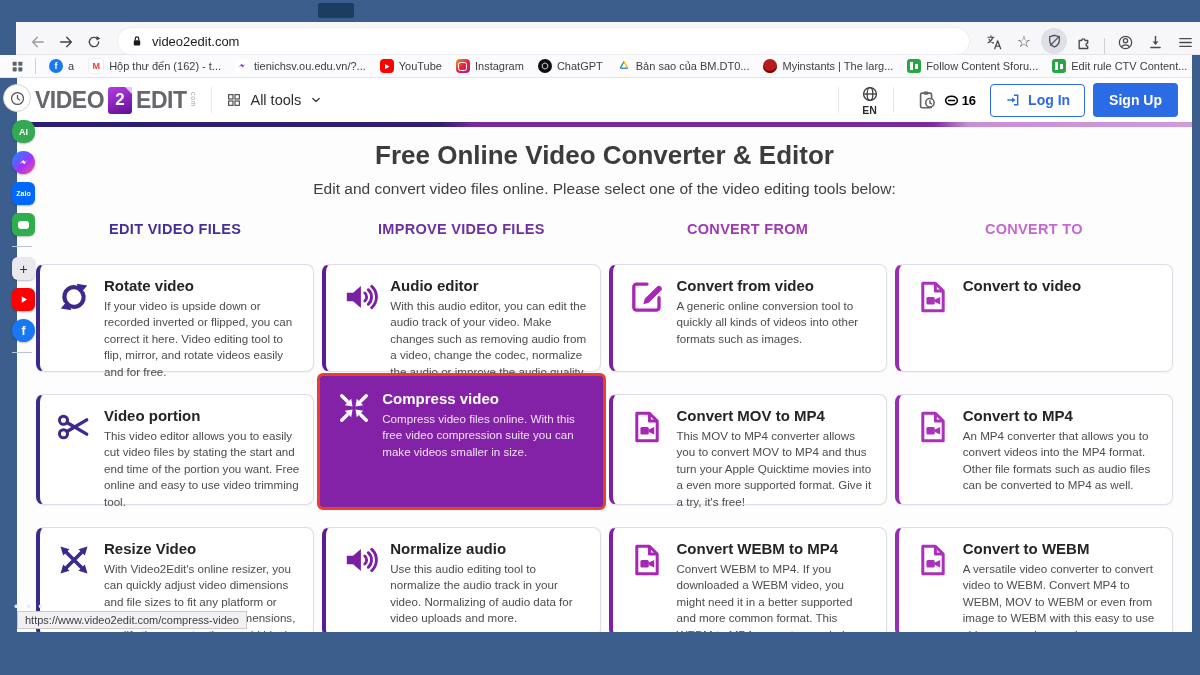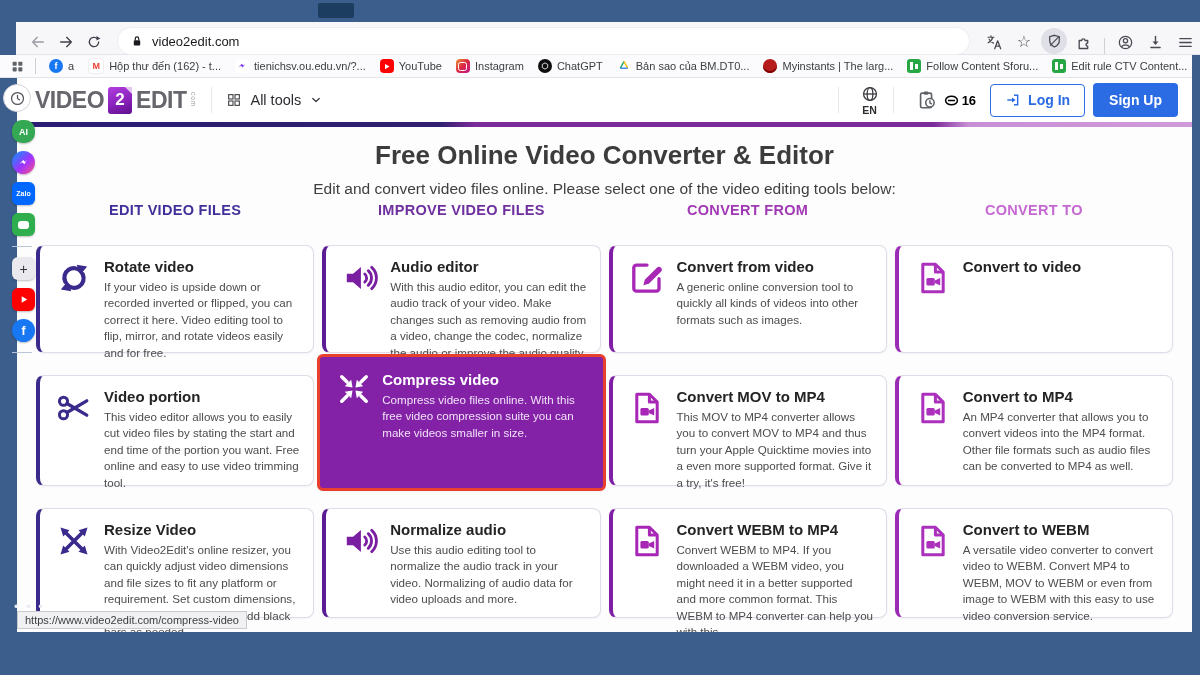--- a/index.html
+++ b/index.html
@@ -59,21 +59,21 @@
     border-radius:4px;height:33px;padding:0 14px;font-size:14px;font-weight:700;margin:0 8px;box-sizing:border-box;background:#fff;}
   .btn-login svg{width:16px;height:16px}
   .btn-signup{background:#2b6be4;color:#fff;border-radius:4px;height:34px;padding:0 16px;
     font-size:14px;font-weight:700;display:flex;align-items:center;border:none;}
   .grad-bar{height:5px;background:linear-gradient(90deg,#2a1d75 0%,#31206f 36%,#7c2b9a 39%,#7c2b9a 78%,#c98fd6 81%,#cf9bda 100%);}
 
   .content{background:#fdfdfe;height:505px;box-sizing:border-box;padding-top:13px;}
   .hero-title{text-align:center;font-size:26px;font-weight:700;color:#3c3c3c;margin:0;}
   .hero-sub{text-align:center;font-size:15.5px;color:#3f3f3f;margin-top:9px;}
   .col-heads,.cards-grid{display:grid;grid-template-columns:repeat(4,1fr);column-gap:8px;margin:0 19px;}
-  .col-heads{margin-top:4px;}
+  .col-heads{margin-top:23px;}
   .col-head{text-align:center;font-size:14.5px;font-weight:700;letter-spacing:0.3px;}
   .h0{color:#41309a}.h1{color:#6e2f9f}.h2{color:#a138b4}.h3{color:#c568d2}
   .cards-grid{margin-top:11px;grid-template-rows:124px 127px 126px;row-gap:6px;}
   .card{background:#fff;border:1px solid #e0dbe6;border-left:4px solid #3b2a8c;border-radius:8px;
     display:flex;gap:12px;padding:12px 12px 10px 16px;box-sizing:border-box;box-shadow:0 1px 2px rgba(60,40,90,.05);margin-top:16px;}
   .card.acc0{border-left-color:#3b2a8c}
   .card.acc1{border-left-color:#5c1d94}
   .card.acc2{border-left-color:#7e1fa5}
   .card.acc3{border-left-color:#9a2bb5}
   .cicon{flex:none;width:36px;height:36px;margin-top:2px;}

